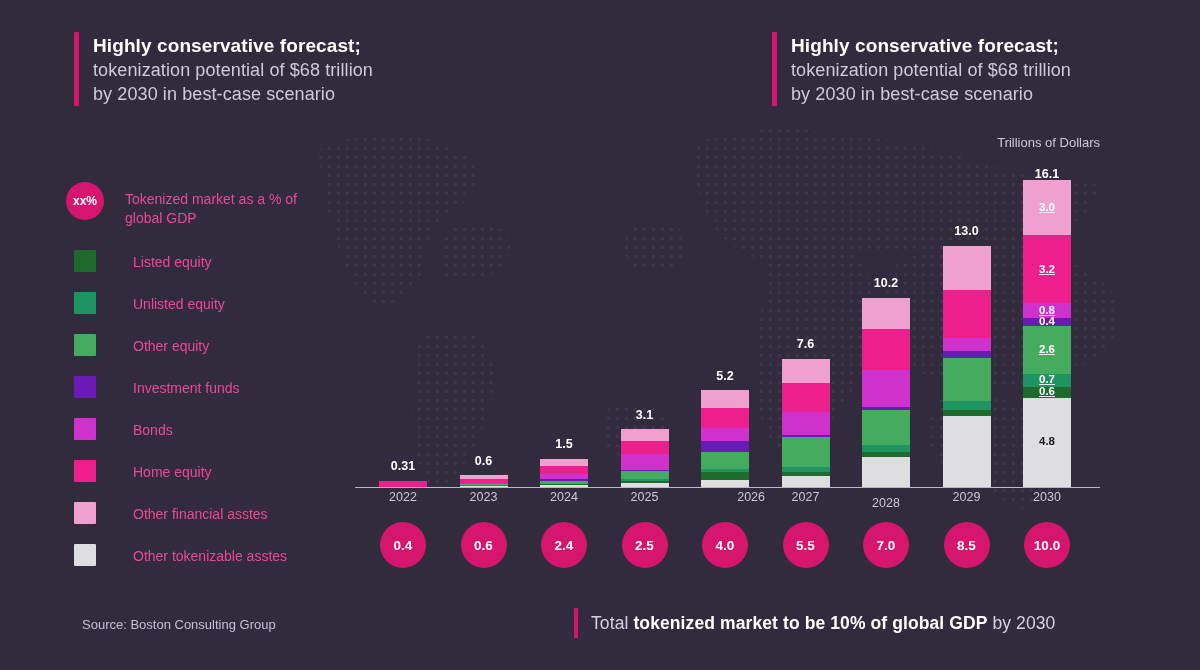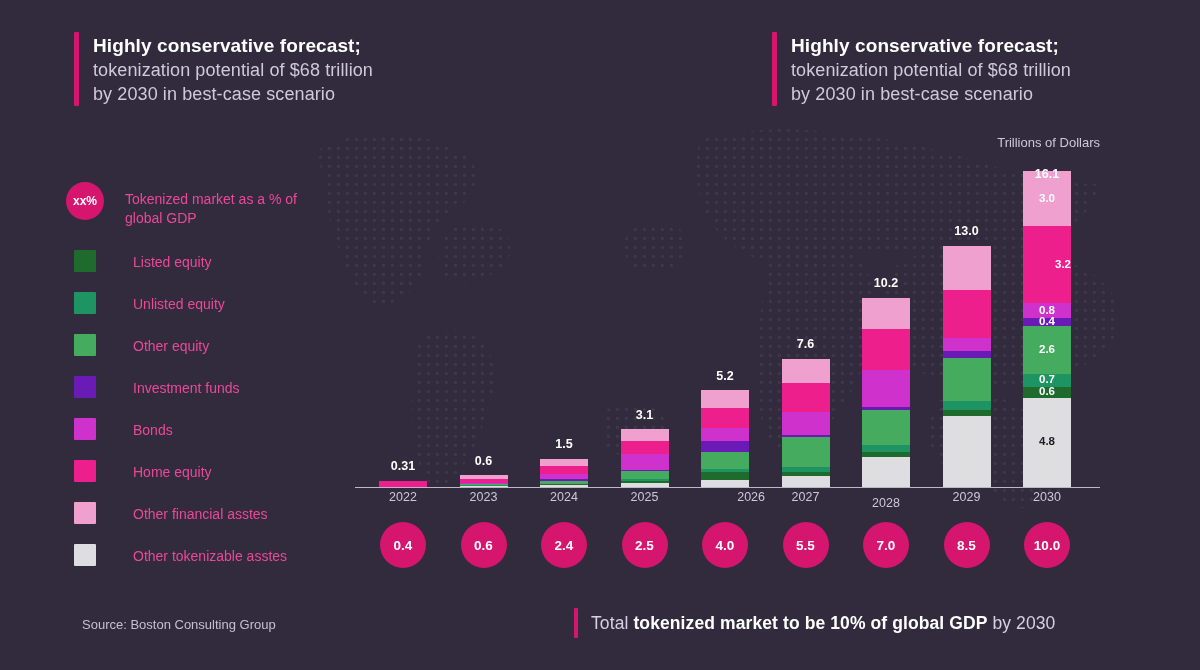--- a/index.html
+++ b/index.html
@@ -124,21 +124,21 @@
     height: 1.5px;
     background: #bdb7c9;
   }
   .bar-col {
     position: absolute;
     bottom: 1.5px;
     width: 80px;
     display: flex;
     flex-direction: column-reverse;
   }
-  .bar-stack { width: 48px; margin: 0 auto; }
+  .bar-stack { width: 48px; margin: 0 auto; text-decoration: underline; }
   .seg {
     width: 100%;
     position: relative;
     display: flex;
     align-items: center;
     justify-content: center;
     font-size: 11.5px;
     font-weight: bold;
     line-height: 1;
   }
@@ -381,21 +381,21 @@
           <div class="seg" style="height: 6.47826px; background: rgb(31, 107, 46);"></div>
           <div class="seg" style="height: 70.3354px; background: rgb(222, 221, 224);"></div>
         </div>
       </div>
       <div class="bar-total" style="left: 571.5px; bottom: 249.621px;">13.0</div>
       <div class="bar-col" style="left: 652px;">
         <div class="bar-stack">
           <div class="seg" style="height: 55.528px; background: rgb(240, 160, 206);">
             <span class="seg-val" style="color: rgb(255, 255, 255);">3.0</span>
           </div>
-          <div class="seg" style="height: 77px; background: rgb(236, 31, 141); justify-content: flex-end;">
+          <div class="seg" style="height: 68px; background: rgb(236, 31, 141);">
             <span class="seg-val" style="color: rgb(255, 255, 255);">3.2</span>
           </div>
           <div class="seg" style="height: 14.8075px; background: rgb(207, 49, 205);">
             <span class="seg-val" style="color: rgb(255, 255, 255);">0.8</span>
           </div>
           <div class="seg" style="height: 7.40373px; background: rgb(106, 27, 181);">
             <span class="seg-val" style="color: rgb(255, 255, 255);">0.4</span>
           </div>
           <div class="seg" style="height: 48.1242px; background: rgb(69, 171, 95);">
             <span class="seg-val" style="color: rgb(255, 255, 255);">2.6</span>

